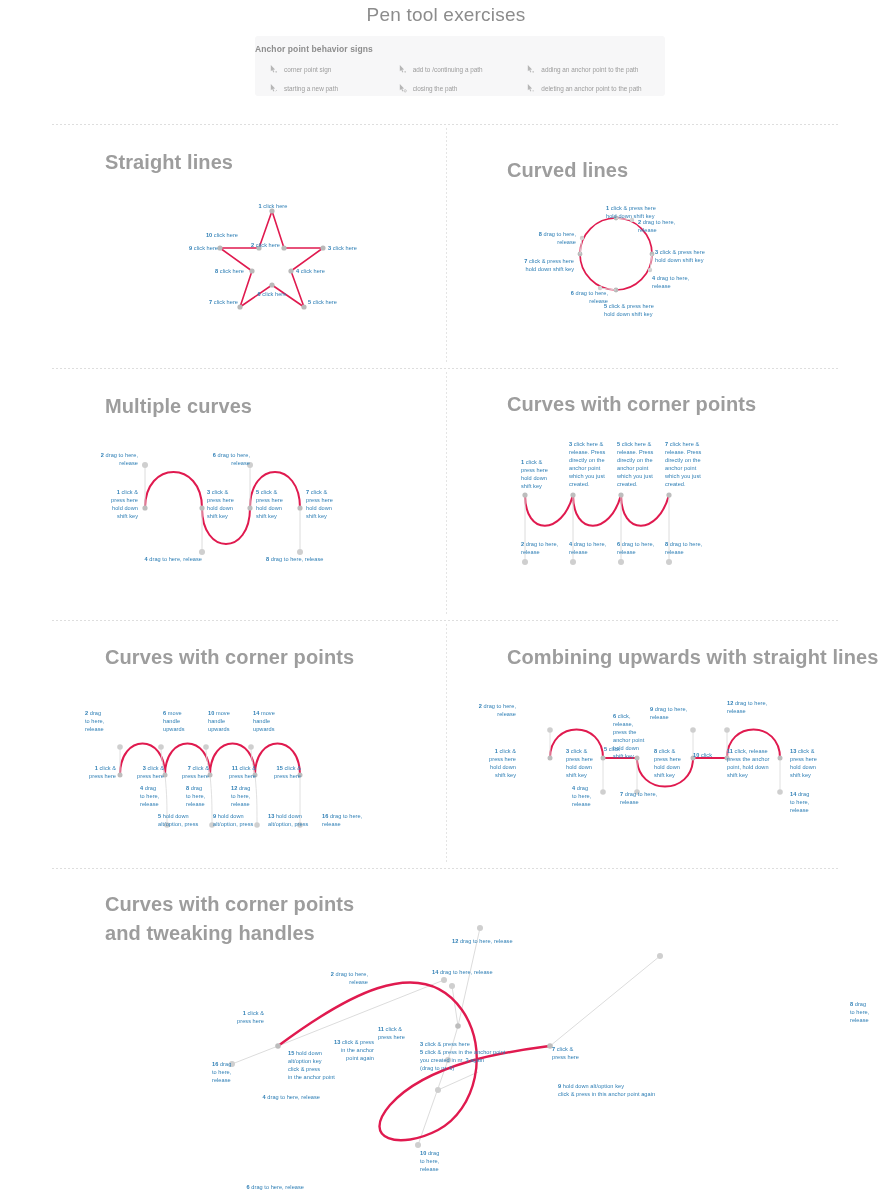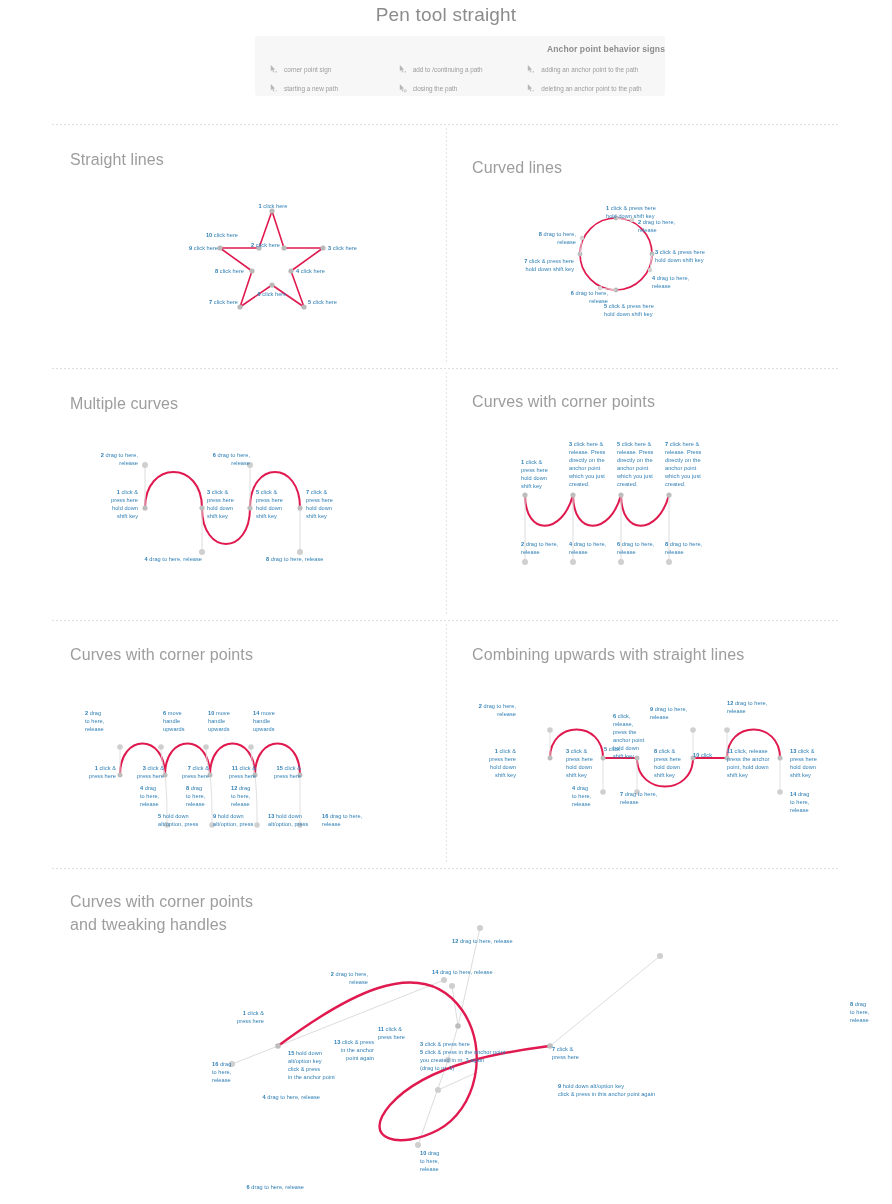--- a/index.html
+++ b/index.html
@@ -13,21 +13,21 @@
   
   .page-title{
     position:absolute;left:0;top:4px;width:892px;text-align:center;
     font-size:19px;font-weight:400;color:#8c8c8c;letter-spacing:.2px;
   }
   .legend-card{
     position:absolute;left:255px;top:36px;width:410px;height:60px;
     background:#f7f7f8;border-radius:3px;
   }
   .legend-title{
-    position:absolute;left:0;top:8px;width:410px;text-align:right;
+    position:absolute;left:0;top:8px;width:410px;text-align:left;
     font-size:8.5px;font-weight:bold;color:#8d8d8d;letter-spacing:.1px;
   }
   .legend-grid{
     position:absolute;left:14px;top:24px;width:386px;
     display:grid;grid-template-columns:1fr 1fr 1fr;grid-auto-rows:19px;
   }
   .legend-item{display:flex;align-items:center;gap:6px;}
   .legend-item .lbl{font-size:6.4px;color:#9c9c9c;white-space:nowrap;}
   .pen-ico{width:9px;height:11px;flex:0 0 9px;opacity:.62;}
 
@@ -38,43 +38,43 @@
     background-size:4px 1px;background-repeat:repeat-x;
   }
   .vr{
     position:absolute;width:1px;
     background-image:linear-gradient(to bottom,#e4e4e4 0 2px,transparent 2px 4px);
     background-size:1px 4px;background-repeat:repeat-y;
   }
 
   
   .sec-title{
-    position:absolute;font-size:16px;font-weight:400;color:#9d9d9d;
-    letter-spacing:.1px;line-height:1.45;white-space:pre-line;
+    position:absolute;font-size:20px;font-weight:700;color:#9d9d9d;
+    letter-spacing:.1px;line-height:1.45;white-space:pre-line;margin-left:35px;
   }
 
   
   .canvas{position:absolute;}
   .canvas svg{display:block;overflow:visible;}
 
   
   .ann{
     position:absolute;font-size:5.6px;line-height:1.42;color:#2f7fb5;
     white-space:pre-line;letter-spacing:.05px;
   }
   .ann b{font-weight:bold;}
   .ann.r{text-align:right;}
   .ann.c{text-align:center;}
 </style>
 </head>
 <body>
 
 <div class="page">
 
-  <div class="page-title">Pen tool straight</div>
+  <div class="page-title">Pen tool exercises</div>
 
   <div class="legend-card">
     <div class="legend-title">Anchor point behavior signs</div>
     <div class="legend-grid">
 
       <div class="legend-item">
         <svg class="pen-ico" viewBox="0 0 10 12">
           <path d="M2 1 L2 8 L3.6 6.6 L4.8 9.4 L5.9 8.9 L4.7 6.2 L6.8 6.1 Z" fill="#8f8f8f"></path>
           <path d="M7.2 8.6 l1.6 0 M8 7.8 l0 1.6" stroke="#8f8f8f" stroke-width=".8"></path>
         </svg>

